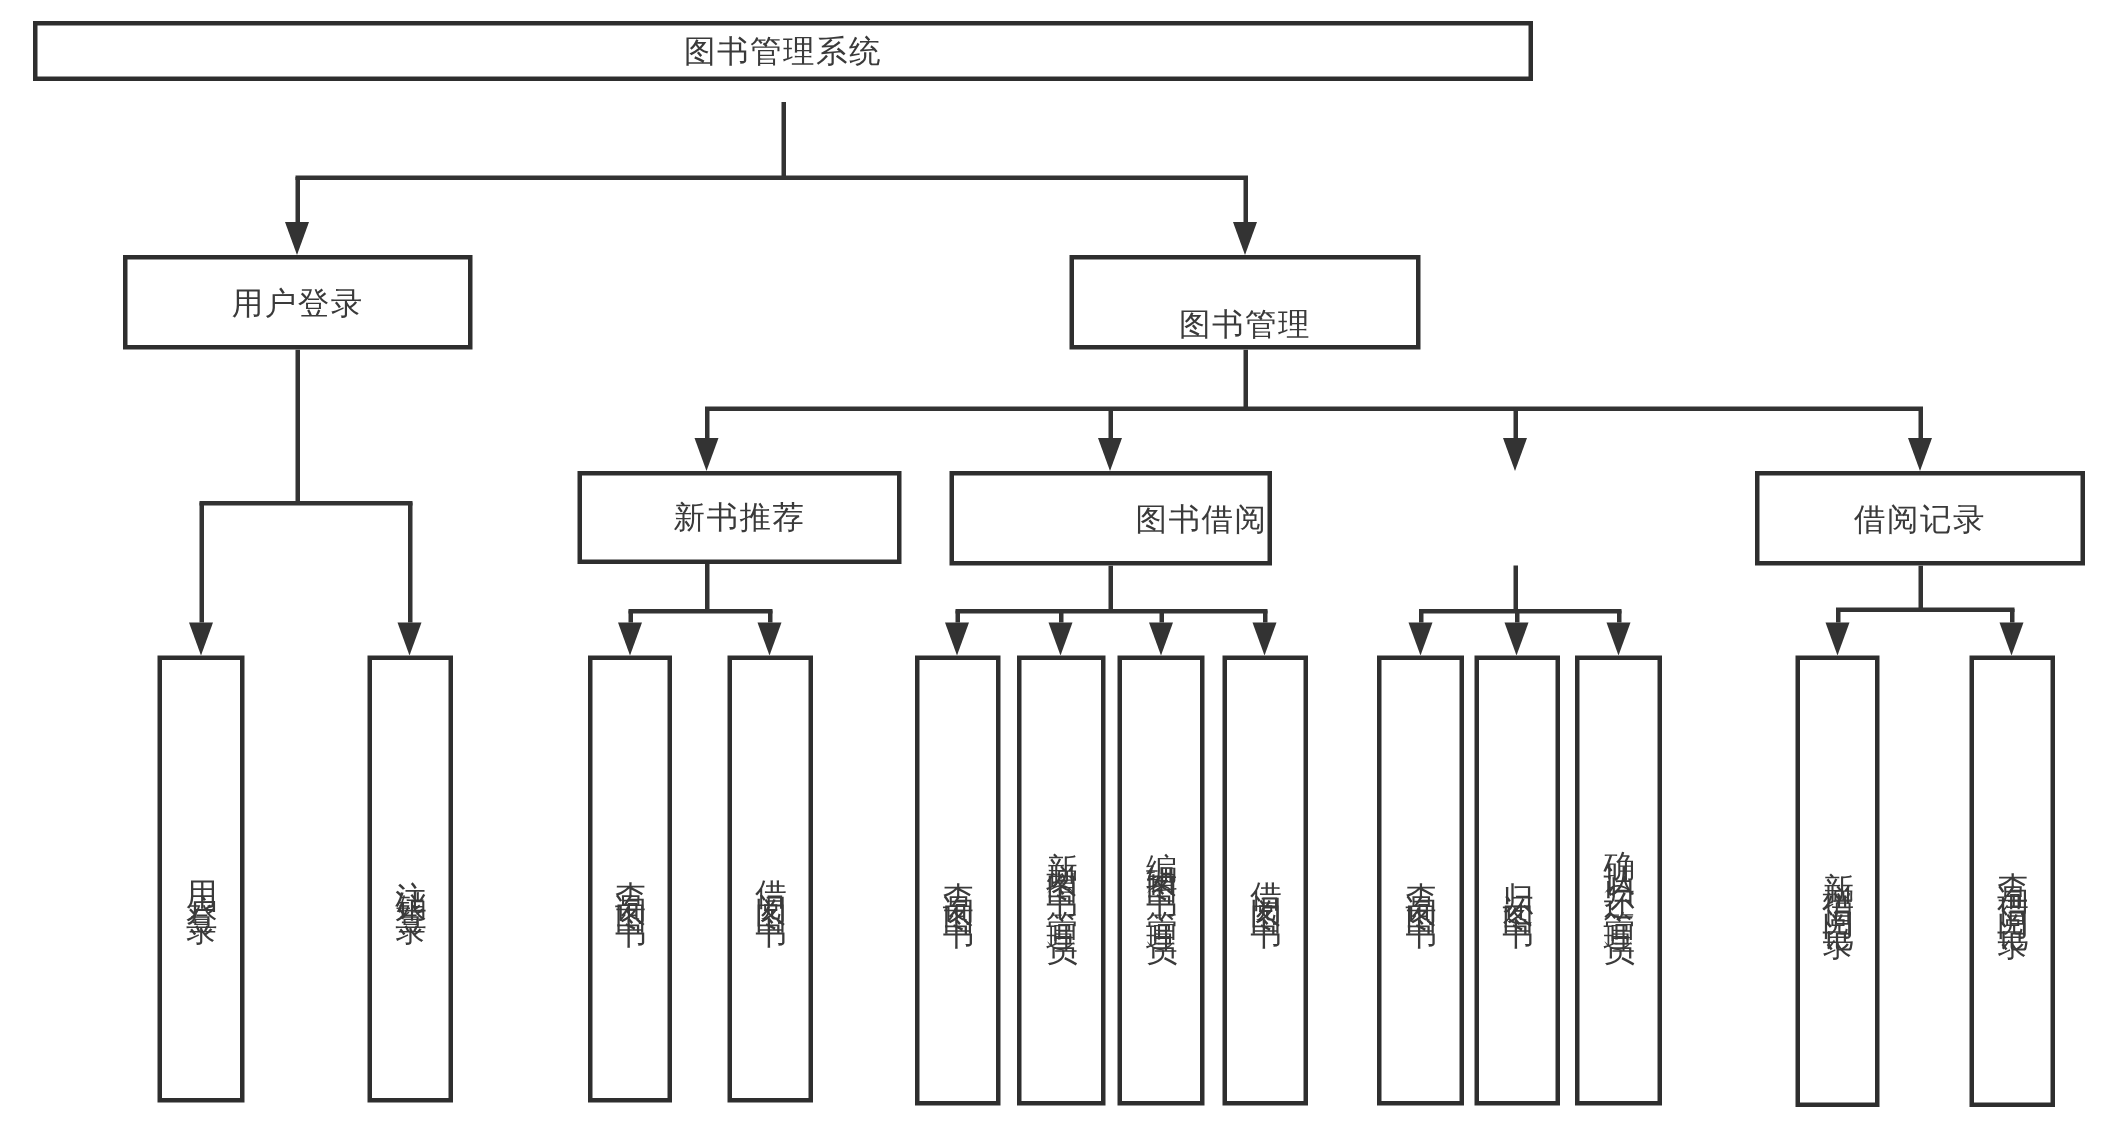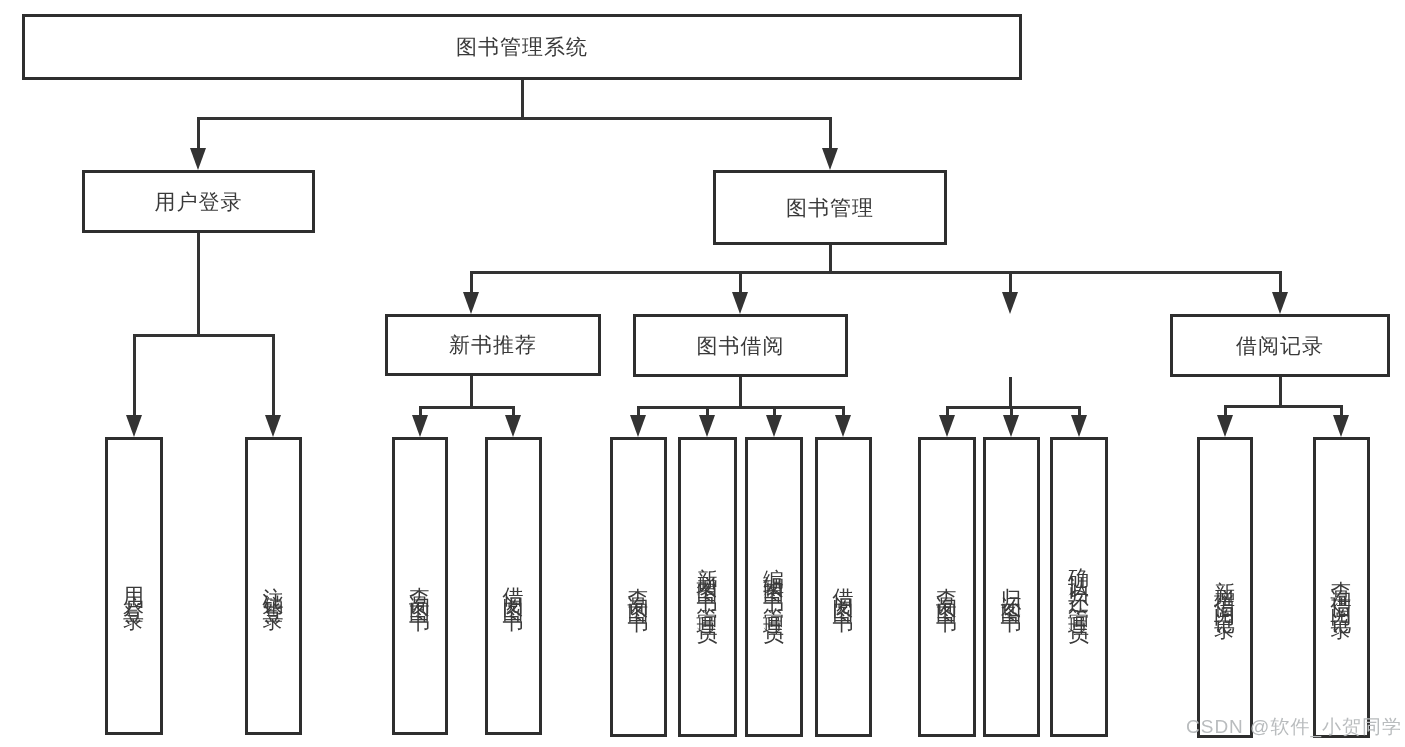--- a/index.html
+++ b/index.html
@@ -61,21 +61,20 @@
     letter-spacing: 1px;
     color: var(--wm, #b9bcbe);
     white-space: nowrap;
     z-index: 3;
   }
 </style>
 </head>
 <body>
 
 <div id="canvas">
-  <span class="watermark">CSDN @软件_小贺同学</span>
 <div class="cline" style="left: 520.5px; top: 68px; width: 3px; height: 50px;"></div>
     <div class="cline" style="left: 196.5px; top: 116.5px; width: 635px; height: 3px;"></div>
     <div class="cline" style="left: 196.5px; top: 118px; width: 3px; height: 30px;"></div>
     <div class="arrow" style="left: 190px; top: 148px;"></div>
     <div class="cline" style="left: 828.5px; top: 118px; width: 3px; height: 30px;"></div>
     <div class="arrow" style="left: 822px; top: 148px;"></div>
     <div class="cline" style="left: 196.5px; top: 233px; width: 3px; height: 102px;"></div>
     <div class="cline" style="left: 132.5px; top: 333.5px; width: 142px; height: 3px;"></div>
     <div class="cline" style="left: 132.5px; top: 335px; width: 3px; height: 80px;"></div>
     <div class="arrow" style="left: 126px; top: 415px;"></div>
@@ -114,33 +113,33 @@
     <div class="cline" style="left: 1009.5px; top: 407px; width: 3px; height: 8px;"></div>
     <div class="arrow" style="left: 1003px; top: 415px;"></div>
     <div class="cline" style="left: 1077.5px; top: 407px; width: 3px; height: 8px;"></div>
     <div class="arrow" style="left: 1071px; top: 415px;"></div>
     <div class="cline" style="left: 1278.5px; top: 377px; width: 3px; height: 29px;"></div>
     <div class="cline" style="left: 1223.5px; top: 404.5px; width: 119px; height: 3px;"></div>
     <div class="cline" style="left: 1223.5px; top: 406px; width: 3px; height: 9px;"></div>
     <div class="arrow" style="left: 1217px; top: 415px;"></div>
     <div class="cline" style="left: 1339.5px; top: 406px; width: 3px; height: 9px;"></div>
     <div class="arrow" style="left: 1333px; top: 415px;"></div>
-    <div class="node h" style="left: 22px; top: 14px; width: 1000px; height: 66px;">
+    <div class="node h" style="left: 22px; top: 14px; width: 1000px; height: 40px;">
       <span class="lbl">图书管理系统</span>
     </div>
     <div class="node h" style="left: 82px; top: 170px; width: 233px; height: 63px;">
       <span class="lbl">用户登录</span>
     </div>
-    <div class="node h" style="left: 713px; top: 170px; width: 234px; height: 75px;">
+    <div class="node h" style="left: 713px; top: 170px; width: 234px; height: 63px; align-items: flex-end;">
       <span class="lbl">图书管理</span>
     </div>
     <div class="node h" style="left: 363px; top: 314px; width: 216px; height: 62px; margin-left: 22px;">
       <span class="lbl">新书推荐</span>
     </div>
-    <div class="node h" style="left: 633px; top: 314px; width: 215px; height: 63px;">
+    <div class="node h" style="left: 633px; top: 314px; width: 215px; height: 63px; justify-content: flex-end;">
       <span class="lbl">图书借阅</span>
     </div>
     <div class="node h" style="left: 1170px; top: 314px; width: 220px; height: 63px;">
       <span class="lbl">借阅记录</span>
     </div>
     <div class="node v" style="left: 105px; top: 437px; width: 58px; height: 298px;">
       <span class="lbl">用户登录</span>
     </div>
     <div class="node v" style="left: 245px; top: 437px; width: 57px; height: 298px;">
       <span class="lbl">注销登录</span>

